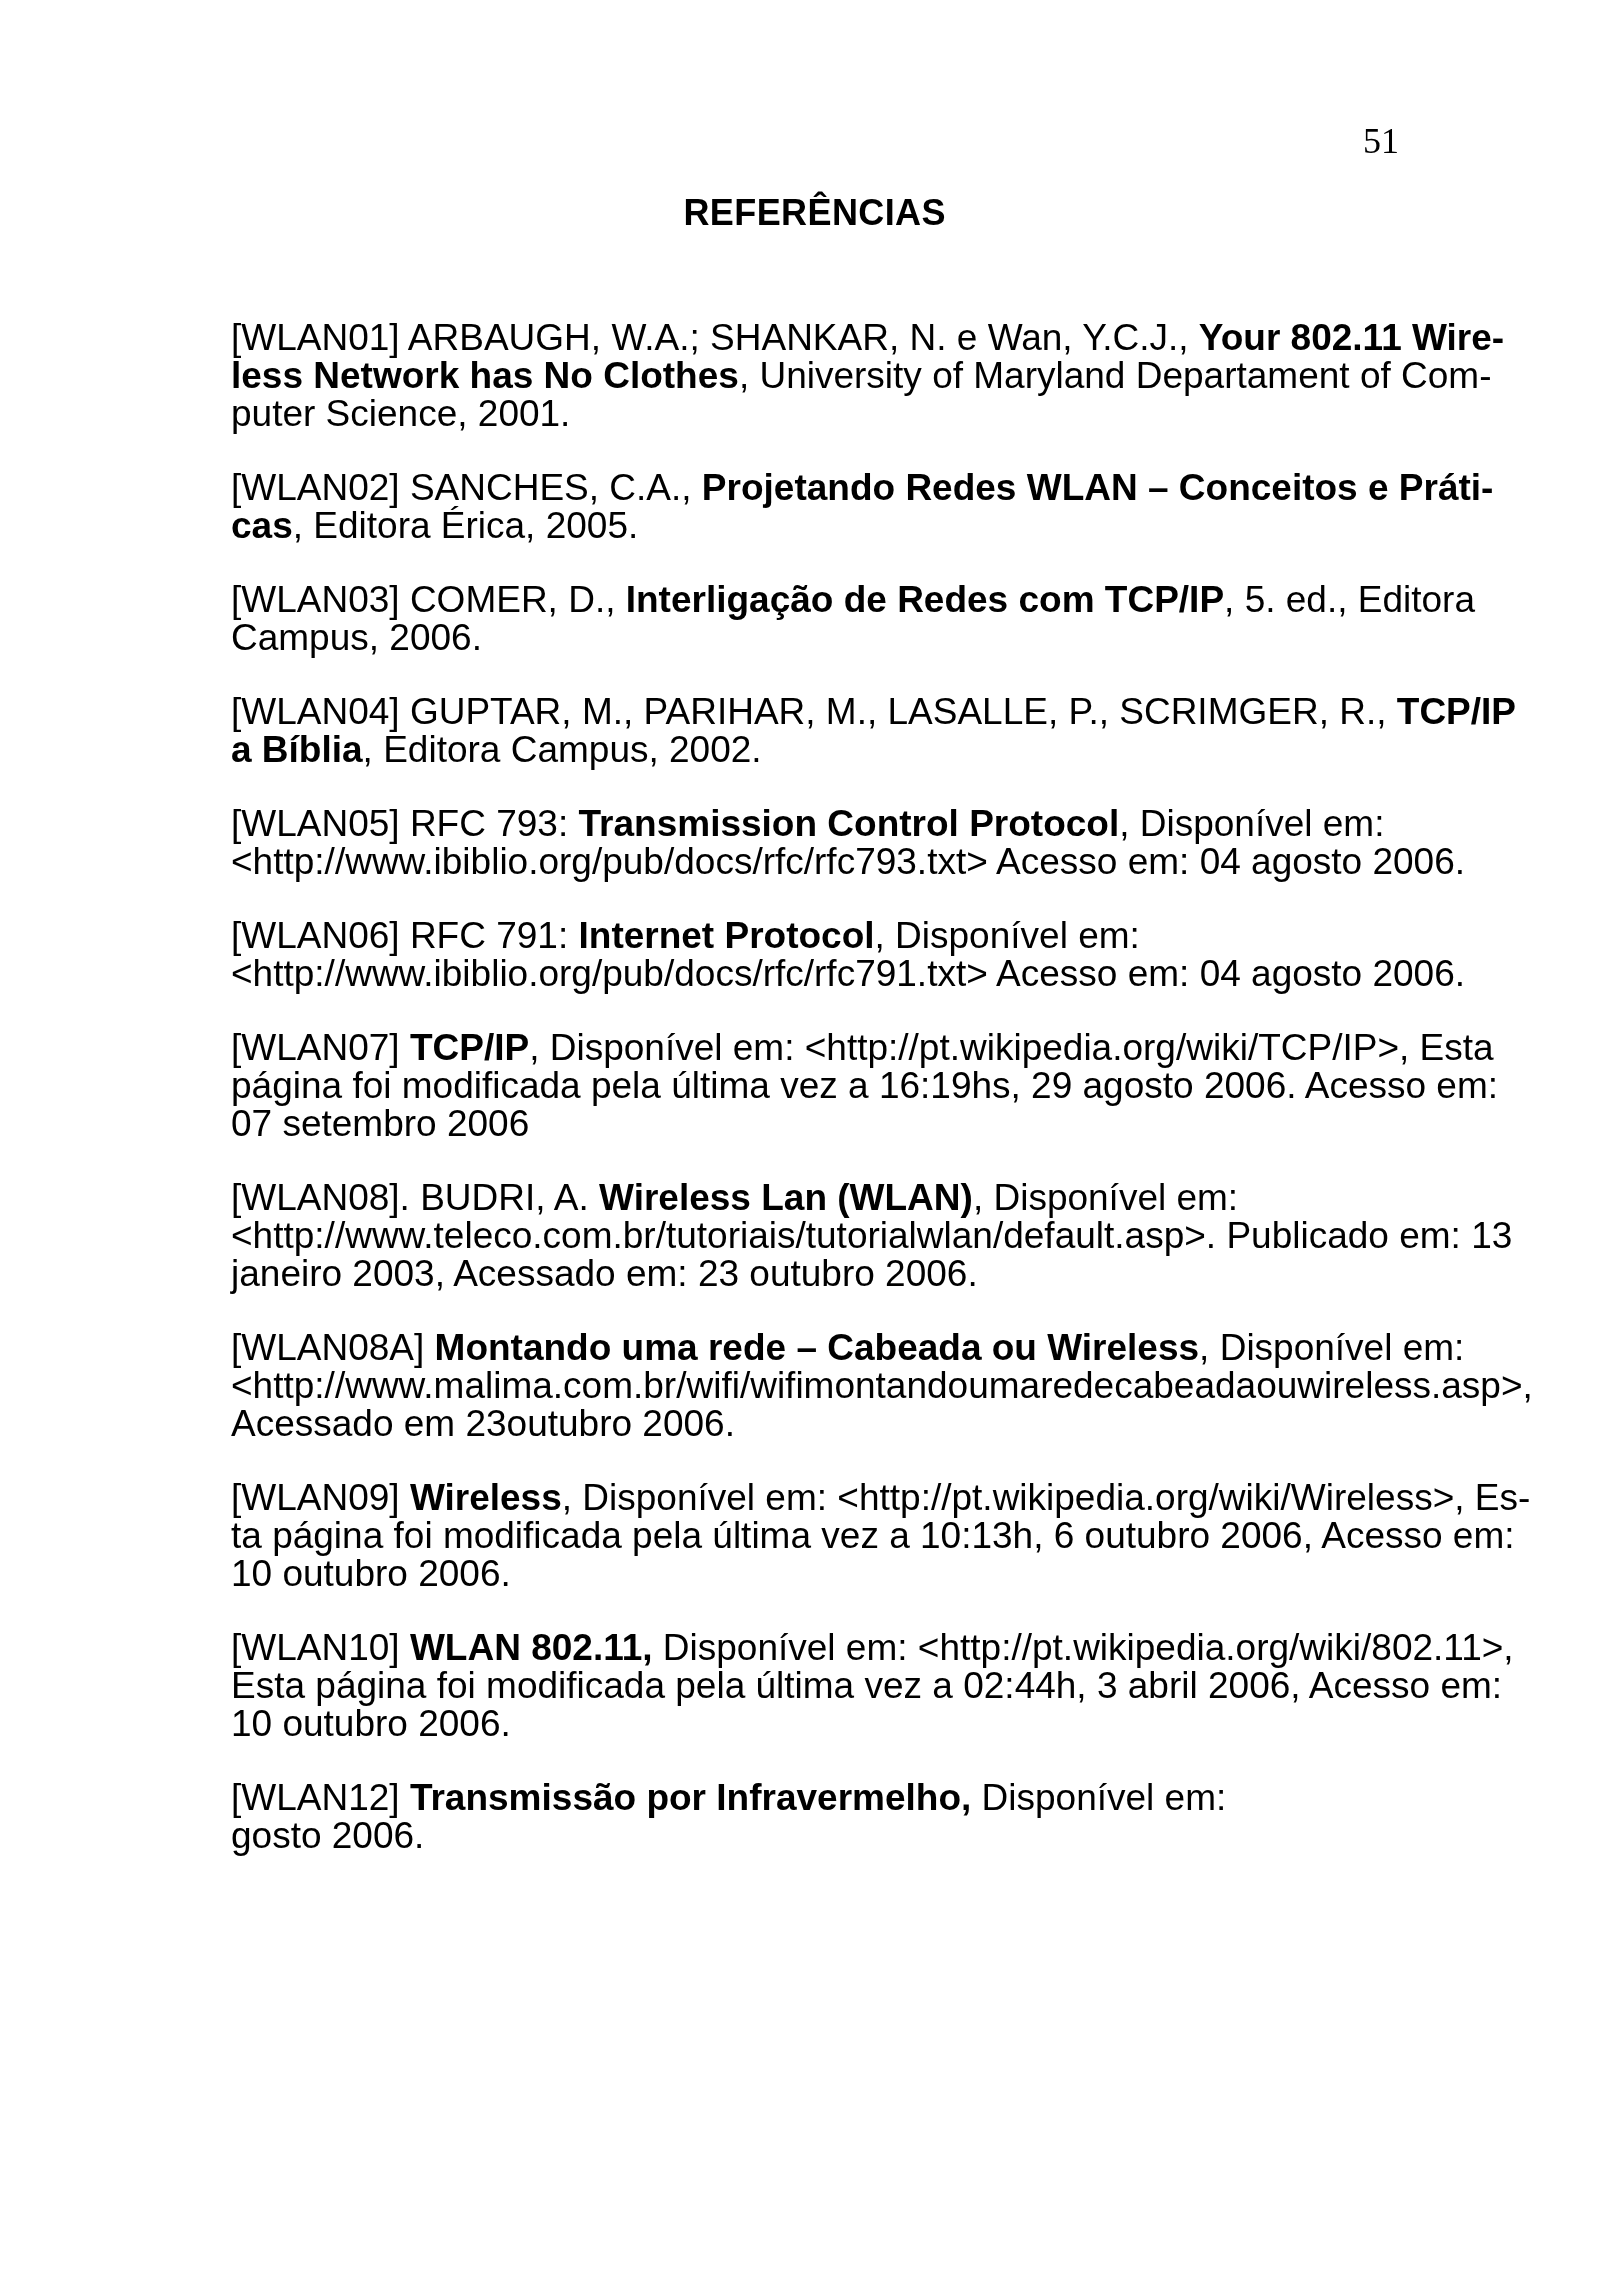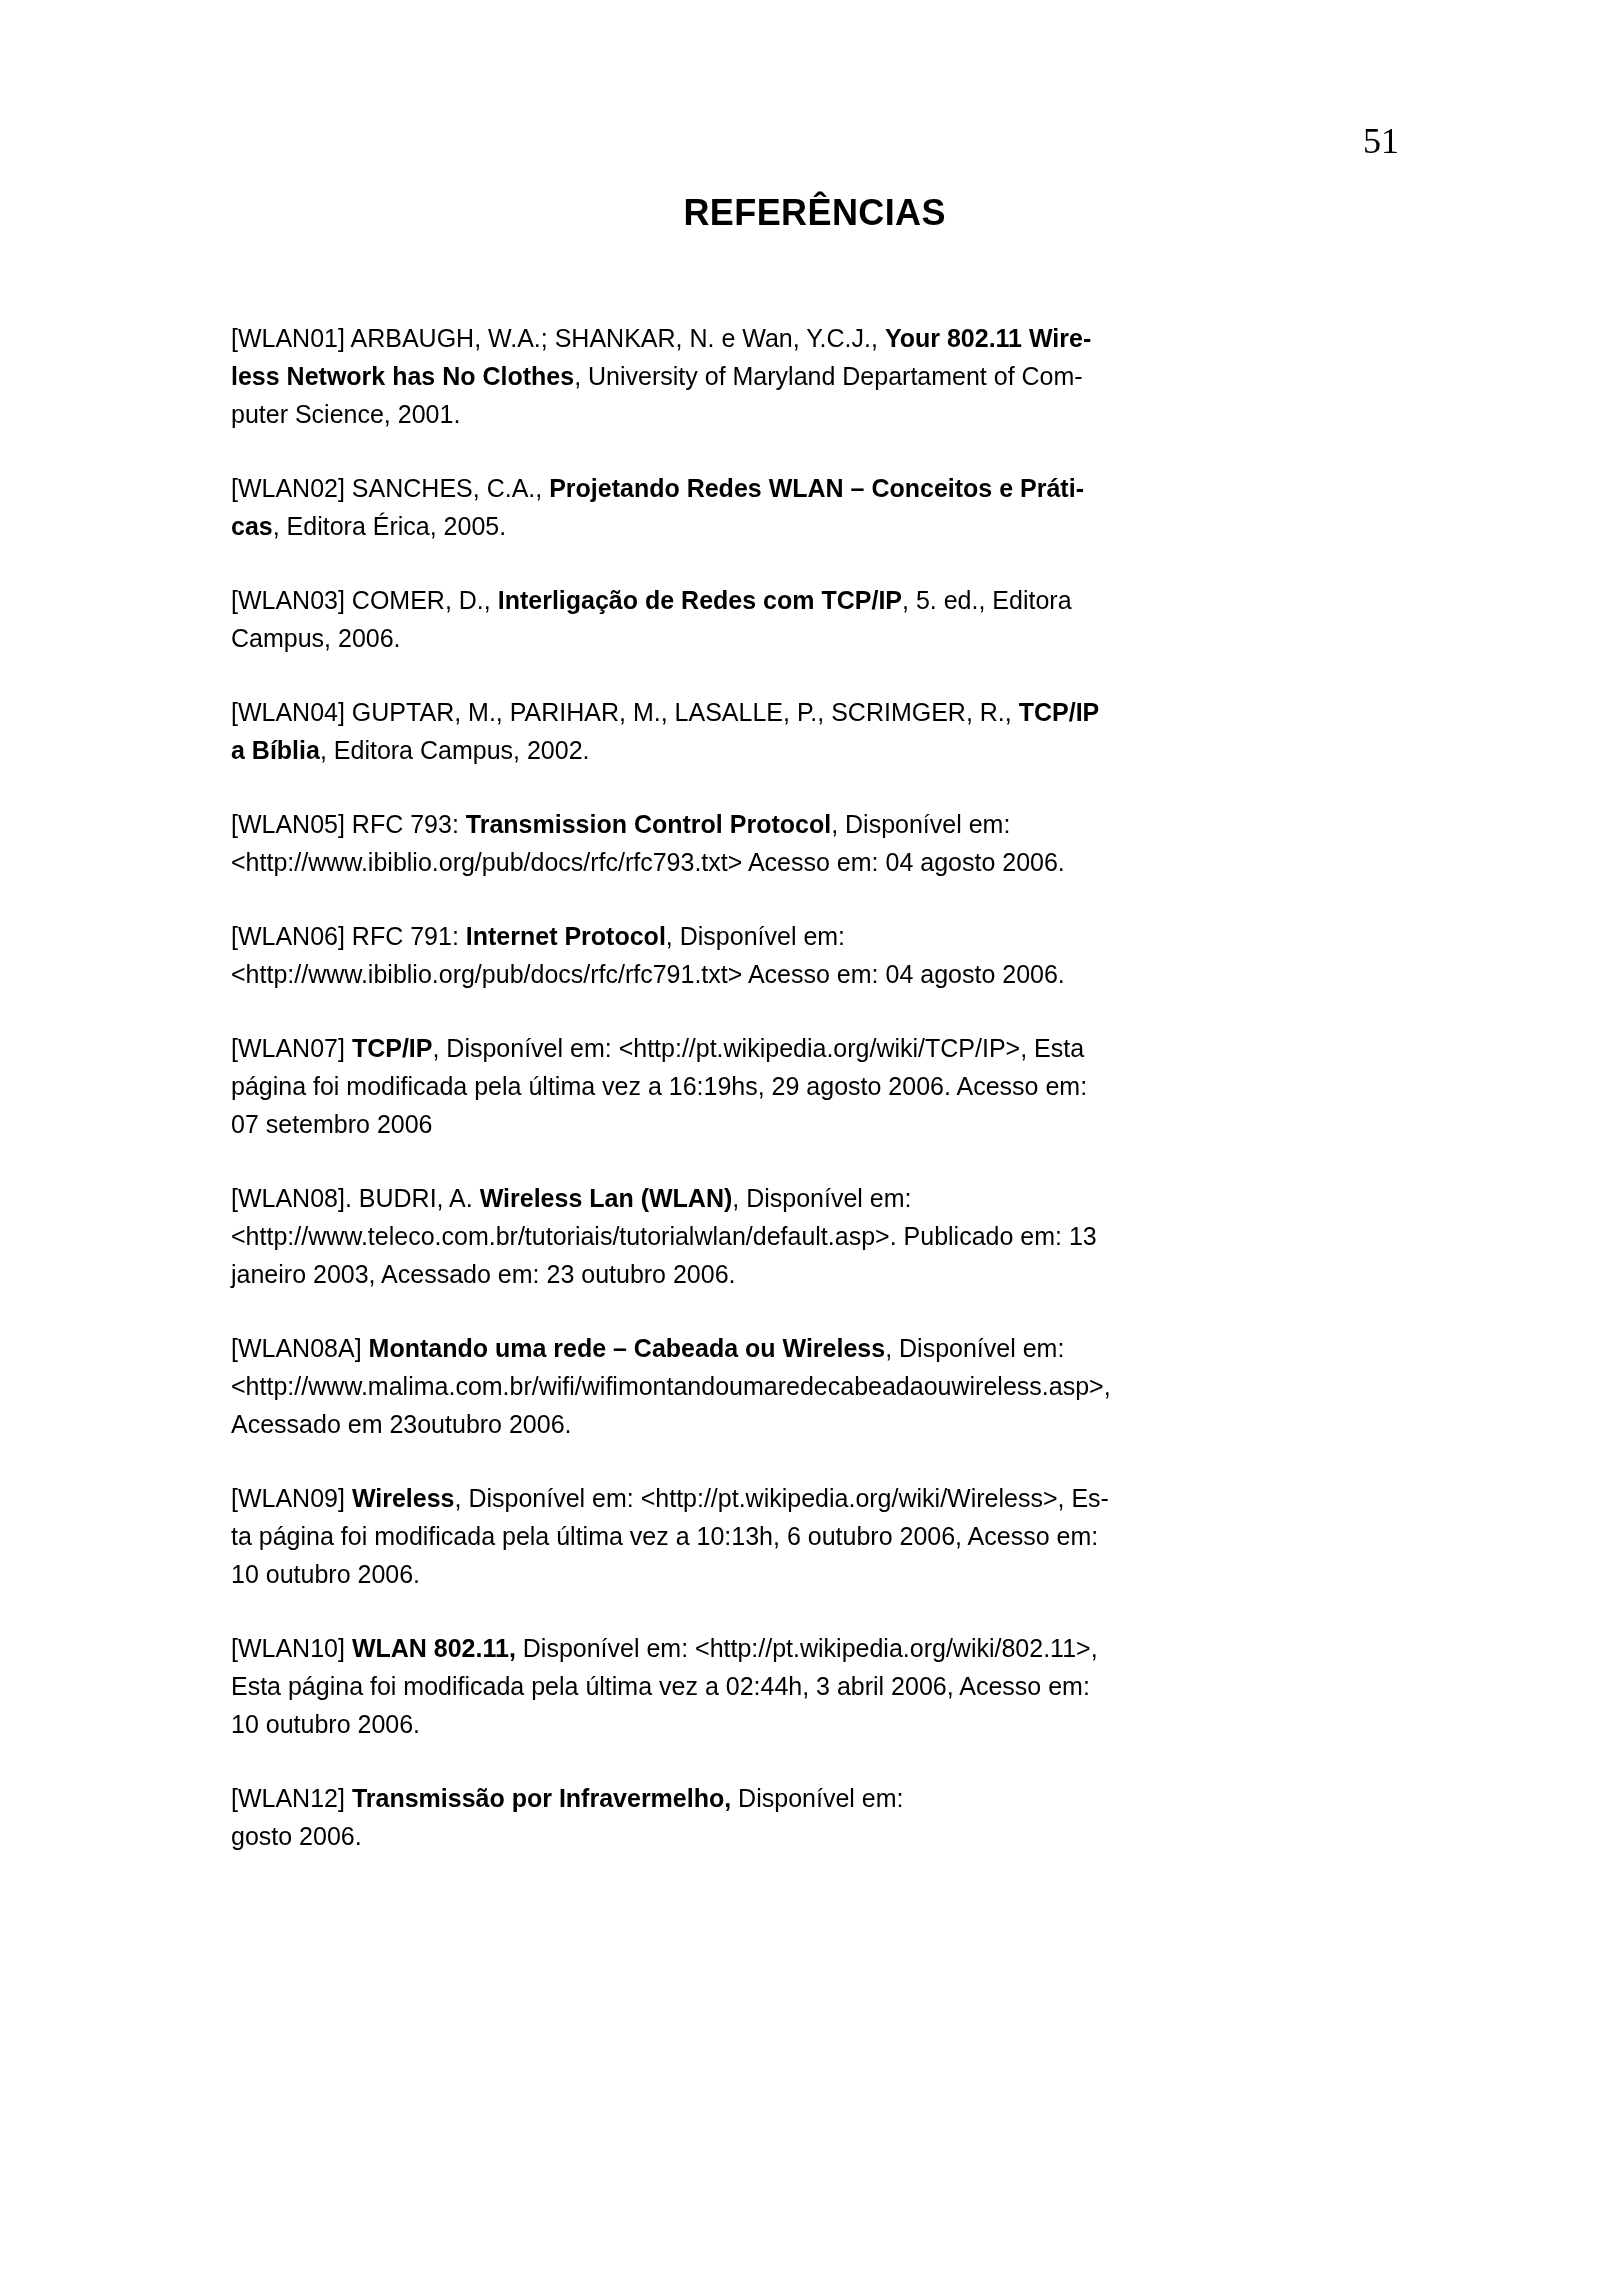--- a/index.html
+++ b/index.html
@@ -35,21 +35,21 @@
       font-size: 36px;
       line-height: 1;
       letter-spacing: 0.4px;
     }
     .refs {
       position: absolute;
       top: 319px;
       left: 231px;
       width: 1173px;
       font-family: "Liberation Sans", "DejaVu Sans", sans-serif;
-      font-size: 25px;
+      font-size: 37px;
       line-height: 38px;
     }
     .ref {
       margin: 0 0 36px 0;
       white-space: normal;
     }
     .ref .line {
       display: block;
       white-space: nowrap;
     }

